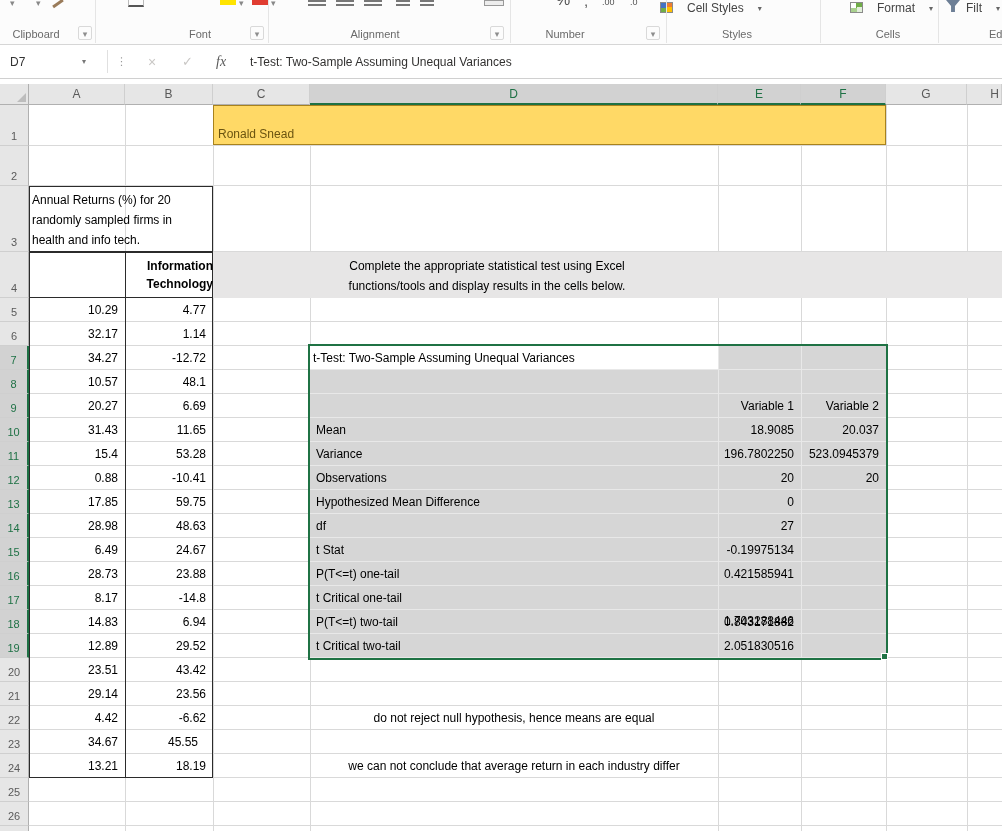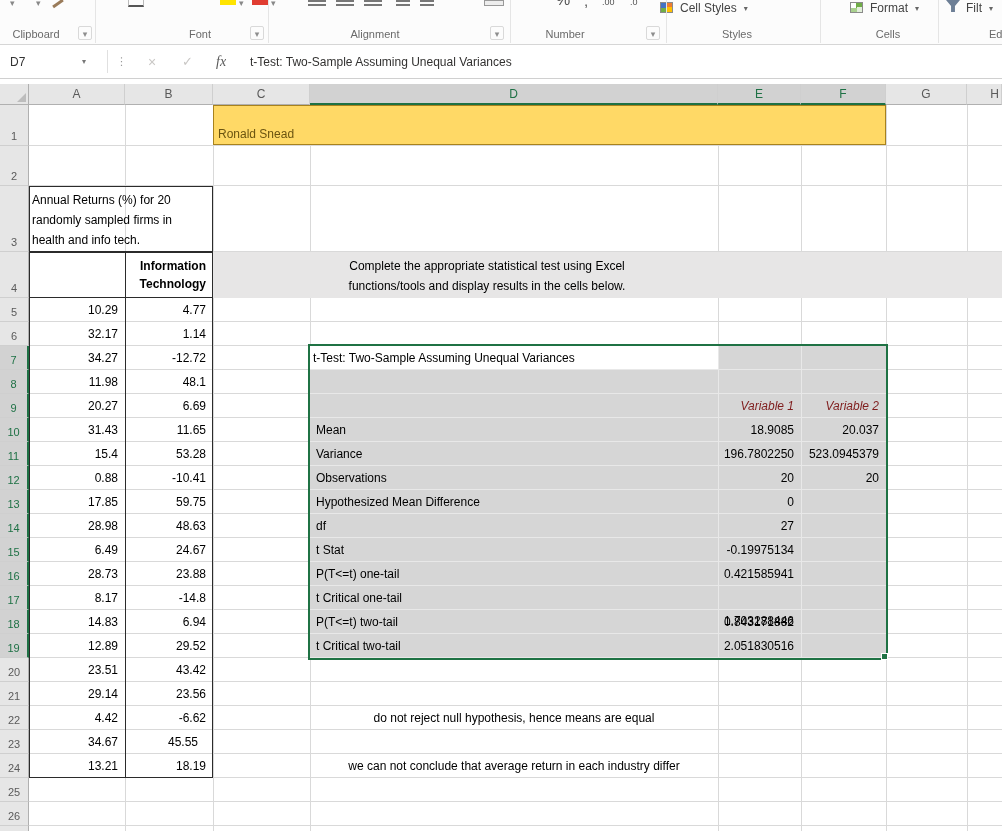--- a/index.html
+++ b/index.html
@@ -6,21 +6,21 @@
   #app{position:relative;width:1002px;height:831px;background:#fff;overflow:hidden;
        font-family:"Liberation Sans",sans-serif;font-size:12px;color:#000;}
 
   
   .ribbon{position:absolute;left:0;top:0;width:1002px;height:45px;background:#FCFCFC;
           border-bottom:1px solid #D6D6D6;overflow:hidden;box-sizing:border-box;}
   .grouplabel{position:absolute;top:28px;font-size:11px;color:#6A6A6A;text-align:center;white-space:nowrap;}
   .sep{position:absolute;top:0;height:43px;width:1px;background:#E5E5E5;}
   .launcher{position:absolute;top:26px;font-size:9px;color:#8E8E8E;line-height:14px;width:14px;height:14px;
             border:1px solid #D9D9D9;text-align:center;border-radius:2px;box-sizing:border-box;}
-  .rbtn{position:absolute;display:flex;align-items:flex-start;gap:7px;color:#444;white-space:nowrap;}
+  .rbtn{position:absolute;display:flex;align-items:flex-start;gap:14px;color:#444;white-space:nowrap;}
   .rbtn-icon{width:13px;height:11px;margin-top:1px;border:1px solid #8A8A8A;box-sizing:border-box;}
   .icon-cellstyles{background:conic-gradient(#ED7D31 0 25%,#FFC000 0 50%,#70AD47 0 75%,#4472C4 0);}
   .icon-format{background:conic-gradient(#70AD47 0 25%,#E2EFDA 0 50%,#A9D08E 0 75%,#FFFFFF 0);}
   .rbtn-chev{font-size:8px;color:#666;margin-top:3px;}
   .frag{position:absolute;}
   .fragtext{position:absolute;color:#555;white-space:nowrap;}
   .linestack{position:absolute;width:18px;height:6px;
              background:linear-gradient(#777 0 2px,transparent 2px 4px,#777 4px 6px);}
   .funnel{position:absolute;width:14px;height:12px;background:#6d7f96;
           clip-path:polygon(0 0,100% 0,64% 50%,64% 100%,36% 100%,36% 50%);}
@@ -61,32 +61,32 @@
                border:1px solid #A8821D;box-sizing:border-box;}
   .fill-band{position:absolute;left:213px;top:252px;width:789px;height:46px;background:#E7E6E6;}
   .dark{position:absolute;background:#2B2B2B;}
   .box{position:absolute;border:1px solid #2B2B2B;box-sizing:border-box;}
 
   .numcell{position:absolute;height:24px;box-sizing:border-box;display:flex;align-items:center;
            justify-content:flex-end;padding-right:7px;font-size:12px;color:#000;}
   .lblcell{position:absolute;height:24px;box-sizing:border-box;display:flex;align-items:center;
            padding-left:3px;font-size:12px;color:#000;white-space:nowrap;}
   .varhdr{position:absolute;height:24px;box-sizing:border-box;display:flex;align-items:center;
-          justify-content:flex-end;padding-right:7px;font-size:12px;font-style:italic;color:#7f1d1d;text-align:right;}
+          justify-content:flex-end;padding-right:7px;font-size:12px;color:#000000;text-align:right;}
 
   .student-label{position:absolute;left:29px;top:105px;width:184px;height:40px;display:flex;align-items:center;
                  justify-content:flex-end;padding-right:6px;font-weight:bold;box-sizing:border-box;}
   .student-value{position:absolute;left:214px;top:106px;width:668px;height:37px;display:flex;align-items:flex-end;
                  padding:0 0 2px 4px;color:#6B5410;box-sizing:border-box;}
   .note{position:absolute;left:32px;top:190px;width:172px;line-height:20px;}
   .health-hdr{position:absolute;left:29px;top:252px;width:96px;height:45px;display:flex;align-items:center;
               justify-content:center;font-weight:bold;}
   .it-hdr{position:absolute;left:125px;top:252px;width:88px;height:45px;display:flex;align-items:center;
           justify-content:flex-end;text-align:right;font-weight:bold;line-height:18px;
-          padding-right:7px;box-sizing:border-box;}
+          box-sizing:border-box;}
   .instr{position:absolute;left:313px;top:256px;width:348px;font-weight:normal;line-height:20px;text-align:center;}
   .concl{position:absolute;left:310px;width:408px;height:24px;display:flex;align-items:center;justify-content:center;white-space:nowrap;}
 
   
   .sel-fill{position:absolute;left:310px;top:346px;width:576px;height:312px;background:#D6D6D6;
             background-image:repeating-linear-gradient(to bottom,transparent 0 23px,#E8E8E8 23px 24px);}
   .sel-vline{position:absolute;top:346px;height:312px;width:1px;background:#E8E8E8;}
   .sel-active{position:absolute;left:310px;top:346px;width:408px;height:23px;background:#FFFFFF;}
   .sel-border{position:absolute;left:308px;top:344px;width:580px;height:316px;
               border:2px solid #1F7244;box-sizing:border-box;}
@@ -230,21 +230,21 @@
   <div class="student-value">Ronald Snead</div>
   <div class="note">Annual Returns (%) for 20 randomly sampled firms in health and info tech.</div>
   <div class="it-hdr">Information Technology</div>
   <div class="instr">Complete the appropriate statistical test using Excel functions/tools and display results in the cells below.</div>
   <div class="concl" style="top:706px">do not reject null hypothesis, hence means are equal</div>
   <div class="concl" style="top:754px">we can not conclude that average return in each industry differ</div>
 
   <div class="numcell" style="left:29px;width:96px;top:298px">10.29</div>
   <div class="numcell" style="left:29px;width:96px;top:322px">32.17</div>
   <div class="numcell" style="left:29px;width:96px;top:346px">34.27</div>
-  <div class="numcell" style="left:29px;width:96px;top:370px">11.98</div>
+  <div class="numcell" style="left:29px;width:96px;top:370px">10.57</div>
   <div class="numcell" style="left:29px;width:96px;top:394px">20.27</div>
   <div class="numcell" style="left:29px;width:96px;top:418px">31.43</div>
   <div class="numcell" style="left:29px;width:96px;top:442px">15.4</div>
   <div class="numcell" style="left:29px;width:96px;top:466px">0.88</div>
   <div class="numcell" style="left:29px;width:96px;top:490px">17.85</div>
   <div class="numcell" style="left:29px;width:96px;top:514px">28.98</div>
   <div class="numcell" style="left:29px;width:96px;top:538px">6.49</div>
   <div class="numcell" style="left:29px;width:96px;top:562px">28.73</div>
   <div class="numcell" style="left:29px;width:96px;top:586px">8.17</div>
   <div class="numcell" style="left:29px;width:96px;top:610px">14.83</div>

